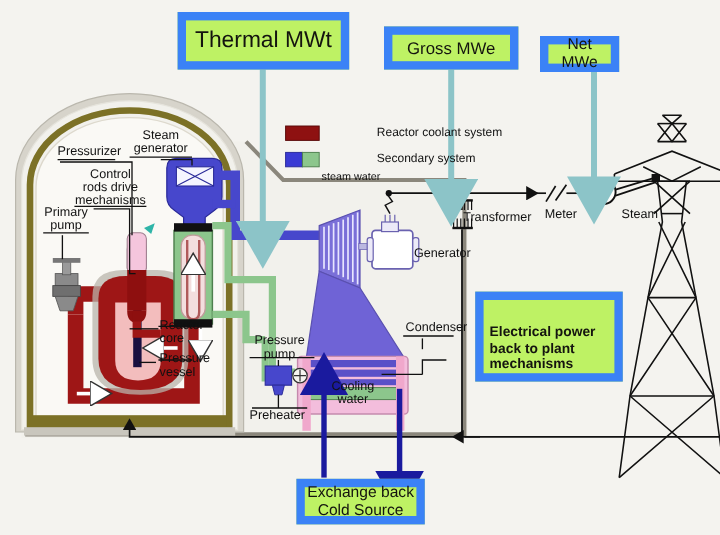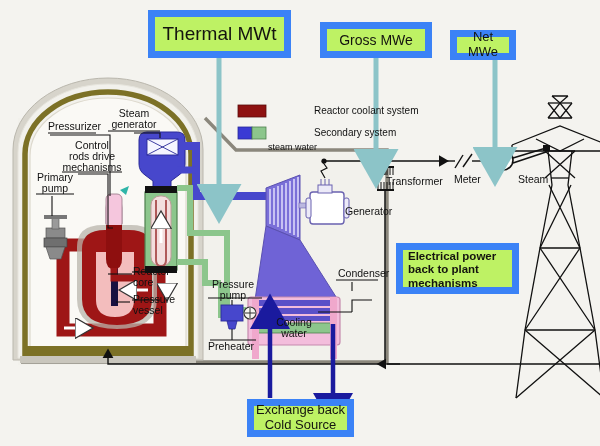--- a/index.html
+++ b/index.html
@@ -20,24 +20,24 @@
     display:flex;align-items:center;justify-content:center;
     text-align:center;
     color:#14140f;
     box-sizing:border-box;
     line-height:1.15;
   }
   #box-thermal{left:148px;top:10px;width:143px;height:48px;font-size:19px;}
   #box-gross{left:320px;top:22px;width:112px;height:36px;font-size:14px;}
   #box-net{left:450px;top:30px;width:66px;height:30px;font-size:13px;}
   #box-electrical{
-    left:396px;top:243px;width:123px;height:51px;
+    left:396px;top:243px;width:123px;height:75px;
     font-size:11.5px;font-weight:bold;
     justify-content:flex-start;text-align:left;
-    padding:3px 0 0 5px;align-items:center;
+    padding:3px 0 0 5px;align-items:flex-end;
   }
   #box-cold{left:247px;top:399px;width:107px;height:38px;font-size:13px;}
   #box-electrical .ln{display:block;}
 
   .lbl{position:absolute;color:#111;font-size:10.5px;line-height:1.05;white-space:nowrap;}
   .lbl.ctr{text-align:center;}
 
   .legend-text{position:absolute;font-size:10px;color:#111;white-space:nowrap;margin-left:44px;}
 </style>
 </head>

